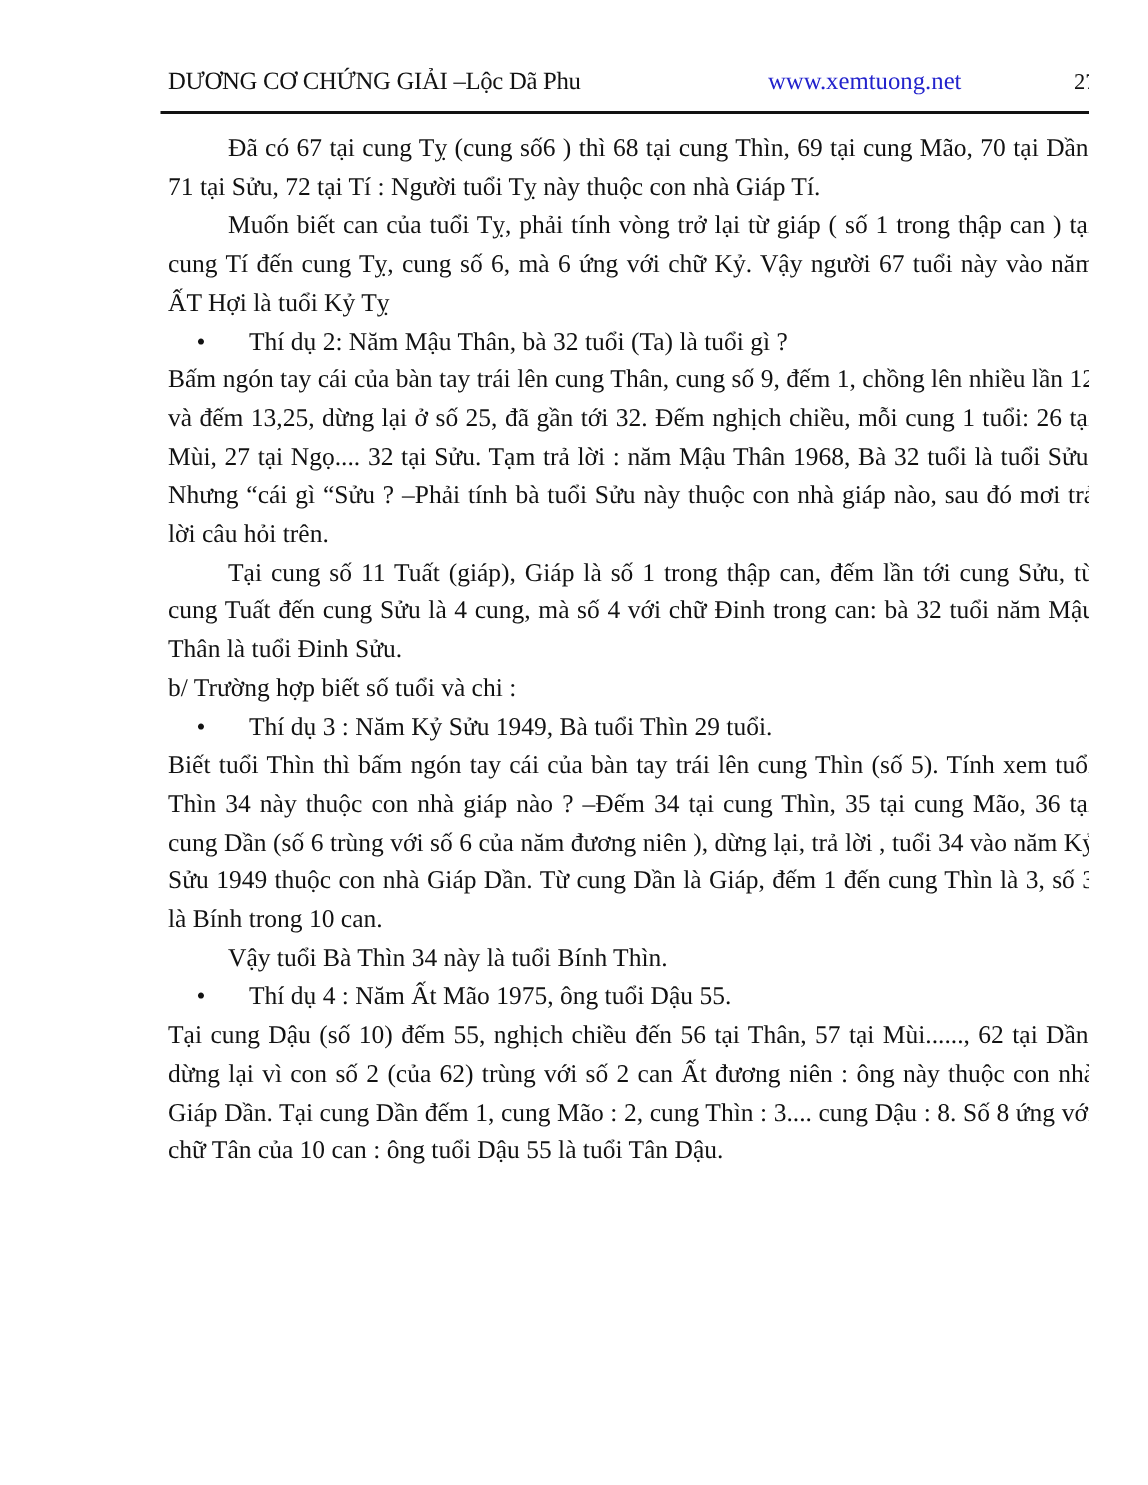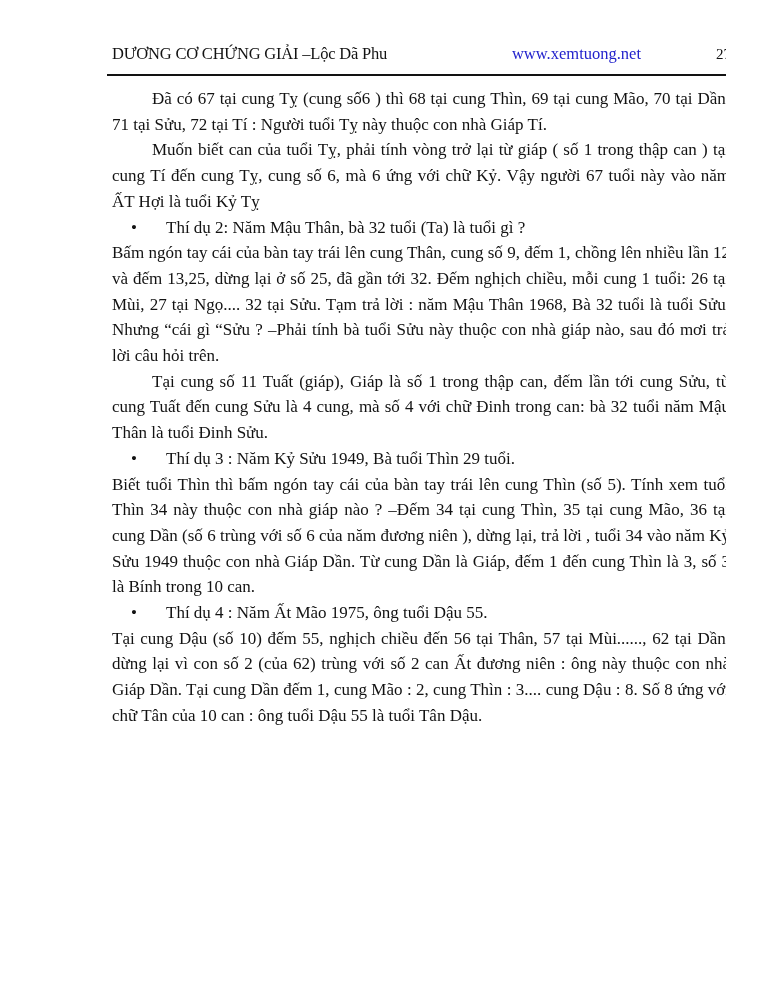--- a/index.html
+++ b/index.html
@@ -86,27 +86,29 @@
     <p class="para-indent">Đã có 67 tại cung Tỵ (cung số6 ) thì 68 tại cung Thìn, 69 tại cung Mão, 70 tại Dần, 71 tại Sửu, 72 tại Tí : Người tuổi Tỵ này thuộc con nhà Giáp Tí.</p>
     <p class="para-indent">Muốn biết can của tuổi Tỵ, phải tính vòng trở lại từ giáp ( số 1 trong thập can ) tại cung Tí đến cung Tỵ, cung số 6, mà 6 ứng với chữ Kỷ. Vậy người 67 tuổi này vào năm ẤT Hợi là tuổi Kỷ Tỵ</p>
 
     <div class="bullet-item">
       <span class="bullet-marker">•</span>
       <span class="bullet-text">Thí dụ 2: Năm Mậu Thân, bà 32 tuổi (Ta) là tuổi gì ?</span>
     </div>
 
     <p class="para-flush">Bấm ngón tay cái của bàn tay trái lên cung Thân, cung số 9, đếm 1, chồng lên nhiều lần 12 và đếm 13,25, dừng lại ở số 25, đã gần tới 32. Đếm nghịch chiều, mỗi cung 1 tuổi: 26 tại Mùi, 27 tại Ngọ.... 32 tại Sửu. Tạm trả lời : năm Mậu Thân 1968, Bà 32 tuổi là tuổi Sửu. Nhưng “cái gì “Sửu ? –Phải tính bà tuổi Sửu này thuộc con nhà giáp nào, sau đó mơi trả lời câu hỏi trên.</p>
     <p class="para-indent">Tại cung số 11 Tuất (giáp), Giáp là số 1 trong thập can, đếm lần tới cung Sửu, từ cung Tuất đến cung Sửu là 4 cung, mà số 4 với chữ Đinh trong can: bà 32 tuổi năm Mậu Thân là tuổi Đinh Sửu.</p>
+    <p class="para-flush">b/ Trường hợp biết số tuổi và chi :</p>
 
     <div class="bullet-item">
       <span class="bullet-marker">•</span>
       <span class="bullet-text">Thí dụ 3 : Năm Kỷ Sửu 1949, Bà tuổi Thìn 29 tuổi.</span>
     </div>
 
     <p class="para-flush">Biết tuổi Thìn thì bấm ngón tay cái của bàn tay trái lên cung Thìn (số 5). Tính xem tuổi Thìn 34 này thuộc con nhà giáp nào ? –Đếm 34 tại cung Thìn, 35 tại cung Mão, 36 tại cung Dần (số 6 trùng với số 6 của năm đương niên ), dừng lại, trả lời , tuổi 34 vào năm Kỷ Sửu 1949 thuộc con nhà Giáp Dần. Từ cung Dần là Giáp, đếm 1 đến cung Thìn là 3, số 3 là Bính trong 10 can.</p>
+    <p class="para-indent">Vậy tuổi Bà Thìn 34 này là tuổi Bính Thìn.</p>
 
     <div class="bullet-item">
       <span class="bullet-marker">•</span>
       <span class="bullet-text">Thí dụ 4 : Năm Ất Mão 1975, ông tuổi Dậu 55.</span>
     </div>
 
     <p class="para-flush">Tại cung Dậu (số 10) đếm 55, nghịch chiều đến 56 tại Thân, 57 tại Mùi......, 62 tại Dần, dừng lại vì con số 2 (của 62) trùng với số 2 can Ất đương niên : ông này thuộc con nhà Giáp Dần. Tại cung Dần đếm 1, cung Mão : 2, cung Thìn : 3.... cung Dậu : 8. Số 8 ứng với chữ Tân của 10 can : ông tuổi Dậu 55 là tuổi Tân Dậu.</p>
 
   </div>
 </div>

